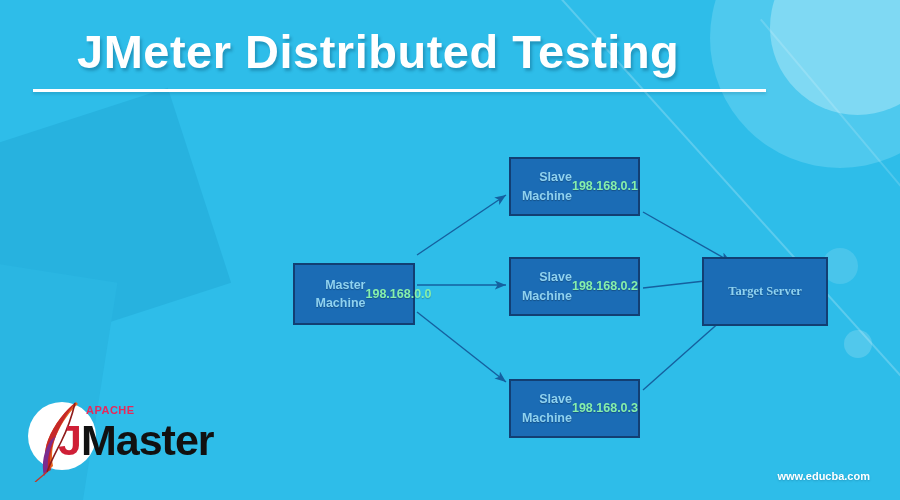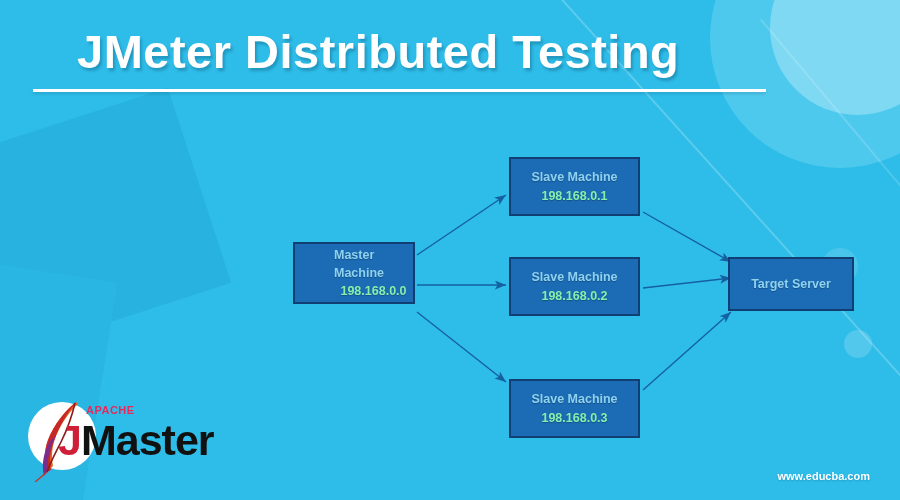--- a/index.html
+++ b/index.html
@@ -101,27 +101,27 @@
   }
 
   
   .diagram { position: absolute; inset: 0; }
   .node {
     position: absolute;
     background: #1b6cb5;
     border: 2px solid #123f73;
     color: #8fd2f0;
     display: flex;
-    flex-direction: column;
+    flex-direction: row;
     align-items: center;
     justify-content: center;
     font-size: 12.5px;
     font-weight: bold;
     line-height: 1.45;
-    text-align: left;
+    text-align: right;
     box-sizing: border-box;
     text-shadow: 0 1px 1px rgba(0,0,0,0.25);
   }
   .node .ip { color: #86efac; }
   svg.links { position: absolute; inset: 0; width: 900px; height: 500px; }
 
   
   .logo-wrap { position: absolute; left: 28px; top: 392px; width: 200px; height: 82px; }
   .logo-circle {
     position: absolute; left: 0; top: 10px;
@@ -183,41 +183,41 @@
       <g stroke="#15609f" stroke-width="1.4" fill="none" marker-end="url(#ah)">
         <line x1="417" y1="255" x2="506" y2="195"></line>
         <line x1="417" y1="285" x2="506" y2="285"></line>
         <line x1="417" y1="312" x2="506" y2="382"></line>
         <line x1="643" y1="212" x2="731" y2="262"></line>
         <line x1="643" y1="288" x2="731" y2="278"></line>
         <line x1="643" y1="390" x2="731" y2="312"></line>
       </g>
     </svg>
 
-    <div class="node" style="left:293px; top:242px; width:122px; height:62px;padding-left:39px;">
+    <div class="node" style="left:293px; top:263px; width:122px; height:62px;padding-left:39px;">
       <span>Master Machine</span>
       <span class="ip">198.168.0.0</span>
     </div>
 
     <div class="node" style="left:509px; top:157px; width:131px; height:59px;">
       <span>Slave Machine</span>
       <span class="ip">198.168.0.1</span>
     </div>
 
     <div class="node" style="left:509px; top:257px; width:131px; height:59px;">
       <span>Slave Machine</span>
       <span class="ip">198.168.0.2</span>
     </div>
 
     <div class="node" style="left:509px; top:379px; width:131px; height:59px;">
       <span>Slave Machine</span>
       <span class="ip">198.168.0.3</span>
     </div>
 
-    <div class="node" style="left:728px; top:257px; width:126px; height:54px;">
+    <div class="node" style="left:702px; top:257px; width:126px; height:69px;font-family:Liberation Serif, serif;">
       <span>Target Server</span>
     </div>
 
   </div>
 
   <div class="logo-wrap">
     <div class="logo-circle"></div>
     <svg width="70" height="86" viewBox="0 0 70 86" style="position:absolute;left:4px;top:4px;">
       <path d="M44 6 C34 14 22 28 16 44 C12 55 12 66 15 76 L21 70 C19 60 20 50 24 40 C30 26 38 15 46 8 Z" fill="#e8641c"></path>
       <path d="M44 6 C36 16 27 30 22 45 C18 56 17 66 19 74 L15 76 C12 66 12 55 16 44 C22 28 34 14 44 6 Z" fill="#c62828"></path>

